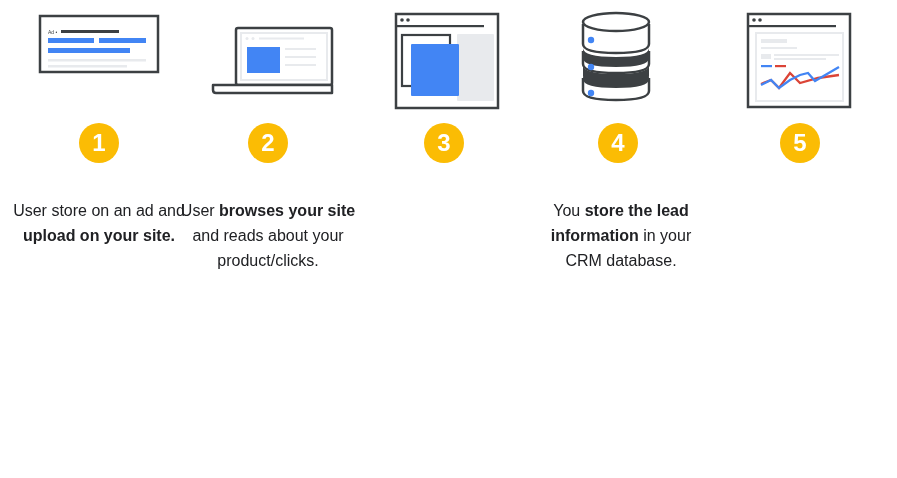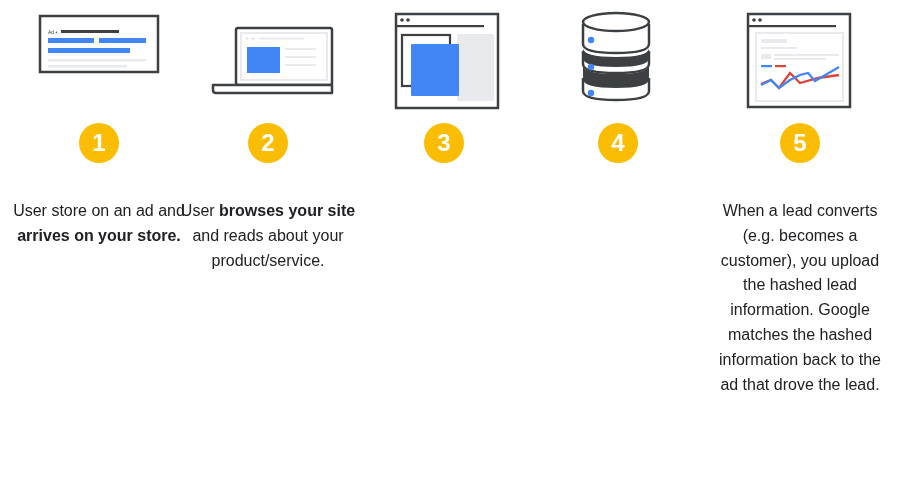--- a/index.html
+++ b/index.html
@@ -24,40 +24,40 @@
     <text x="37" y="34" font-size="5" fill="#3C4043" font-family="Liberation Sans, sans-serif">Ad •</text>
     <rect x="50" y="30" width="58" height="3" fill="#3C4043"></rect>
     <rect x="37" y="38" width="46" height="5" fill="#4285F4"></rect>
     <rect x="88" y="38" width="47" height="5" fill="#4285F4"></rect>
     <rect x="37" y="48" width="82" height="5" fill="#4285F4"></rect>
     <rect x="37" y="59" width="98" height="2.5" fill="#E8EAED"></rect>
     <rect x="37" y="65" width="79" height="2.5" fill="#E8EAED"></rect>
   </svg>
   <div class="badge" style="left:68px;">1</div>
   <div class="desc">
-    <span>User store on an ad and </span><b>arrives on your store.</b>
+    <span>User store on an ad and </span><b>upload on your site.</b>
   </div>
 </div>
 
 <div class="step" style="left:180px;">
   <svg class="illus" viewBox="0 0 176 115">
     <rect x="56" y="28" width="96" height="57" rx="2" fill="#fff" stroke="#3C4043" stroke-width="2.5"></rect>
     <rect x="61" y="33" width="86" height="47" fill="#fff" stroke="#E8EAED" stroke-width="2"></rect>
     <circle cx="67" cy="38.5" r="1.5" fill="#E8EAED"></circle>
     <circle cx="73" cy="38.5" r="1.5" fill="#E8EAED"></circle>
     <rect x="79" y="37.5" width="45" height="2" fill="#E8EAED"></rect>
     <rect x="67" y="47" width="33" height="26" fill="#4285F4"></rect>
     <rect x="105" y="48" width="31" height="2" fill="#E8EAED"></rect>
     <rect x="105" y="56" width="31" height="2" fill="#E8EAED"></rect>
     <rect x="105" y="64" width="31" height="2" fill="#E8EAED"></rect>
     <path d="M33 85 H152 V93 H36 Q33 93 33 90 Z" fill="#fff" stroke="#3C4043" stroke-width="2.5" stroke-linejoin="round"></path>
   </svg>
   <div class="badge" style="left:68px;">2</div>
   <div class="desc">
-    <span>User </span><b>browses your site</b><span> and reads about your product/service.</span>
+    <span>User </span><b>browses your site</b><span> and reads about your product/clicks.</span>
   </div>
 </div>
 
 <div class="step" style="left:357px;">
   <svg class="illus" viewBox="0 0 176 115">
     <rect x="39" y="14" width="102" height="94" fill="#fff" stroke="#3C4043" stroke-width="2.5"></rect>
     <circle cx="45" cy="20" r="1.8" fill="#3C4043"></circle>
     <circle cx="51" cy="20" r="1.8" fill="#3C4043"></circle>
     <rect x="39" y="25" width="88" height="2.2" fill="#3C4043"></rect>
     <rect x="45" y="35" width="48" height="51" fill="none" stroke="#3C4043" stroke-width="2.2"></rect>
@@ -77,36 +77,36 @@
     <path d="M50 48 Q50 57 83 57 Q116 57 116 48 V58 Q116 67 83 67 Q50 67 50 58 Z" fill="#3C4043"></path>
     <path d="M50 65 Q50 74 83 74 Q116 74 116 65 V76 Q116 85 83 85 Q50 85 50 76 Z" fill="#3C4043"></path>
 
     <path d="M50 24 V44 Q50 53 83 53 Q116 53 116 44 V24" fill="#fff" stroke="#3C4043" stroke-width="2.5"></path>
     <ellipse cx="83" cy="22" rx="33" ry="9" fill="#fff" stroke="#3C4043" stroke-width="2.5"></ellipse>
     <circle cx="58" cy="40" r="3.2" fill="#4285F4"></circle>
     <circle cx="58" cy="67" r="3.2" fill="#4285F4"></circle>
     <circle cx="58" cy="93" r="3.2" fill="#4285F4"></circle>
   </svg>
   <div class="badge" style="left:65px;">4</div>
+  <div class="desc">
+    <span>You </span><b>store the lead information</b><span> in your CRM database.</span>
+  </div>
 </div>
 
 <div class="step" style="left:712px;">
   <svg class="illus" viewBox="0 0 176 115">
     <rect x="36" y="14" width="102" height="93" fill="#fff" stroke="#3C4043" stroke-width="2.5"></rect>
     <circle cx="42" cy="20" r="1.8" fill="#3C4043"></circle>
     <circle cx="48" cy="20" r="1.8" fill="#3C4043"></circle>
     <rect x="36" y="25" width="88" height="2.2" fill="#3C4043"></rect>
     <rect x="44" y="33" width="87" height="68" fill="none" stroke="#E8EAED" stroke-width="2"></rect>
     <rect x="49" y="39" width="26" height="4" fill="#E8EAED"></rect>
     <rect x="49" y="47" width="36" height="2" fill="#E8EAED"></rect>
     <rect x="49" y="54" width="10" height="5" fill="#E8EAED"></rect>
     <rect x="62" y="54" width="65" height="2" fill="#E8EAED"></rect>
     <rect x="62" y="58" width="52" height="2" fill="#E8EAED"></rect>
     <rect x="49" y="65" width="11" height="2.2" fill="#4285F4"></rect>
     <rect x="63" y="65" width="11" height="2.2" fill="#DB4437"></rect>
     <polyline points="49,84 59,80 67,88 78,73 88,83 106,78 127,75" fill="none" stroke="#DB4437" stroke-width="2.3"></polyline>
     <polyline points="49,85 59,80 67,88 78,80 88,75 96,73 103,81 127,67" fill="none" stroke="#4285F4" stroke-width="2.3"></polyline>
   </svg>
   <div class="badge" style="left:68px;">5</div>
-  <div class="desc">
-    <span>When a lead converts (e.g. becomes a customer), you upload the hashed lead information. Google matches the hashed information back to the ad that drove the lead.</span>
-  </div>
 </div>
 
 </body></html>

